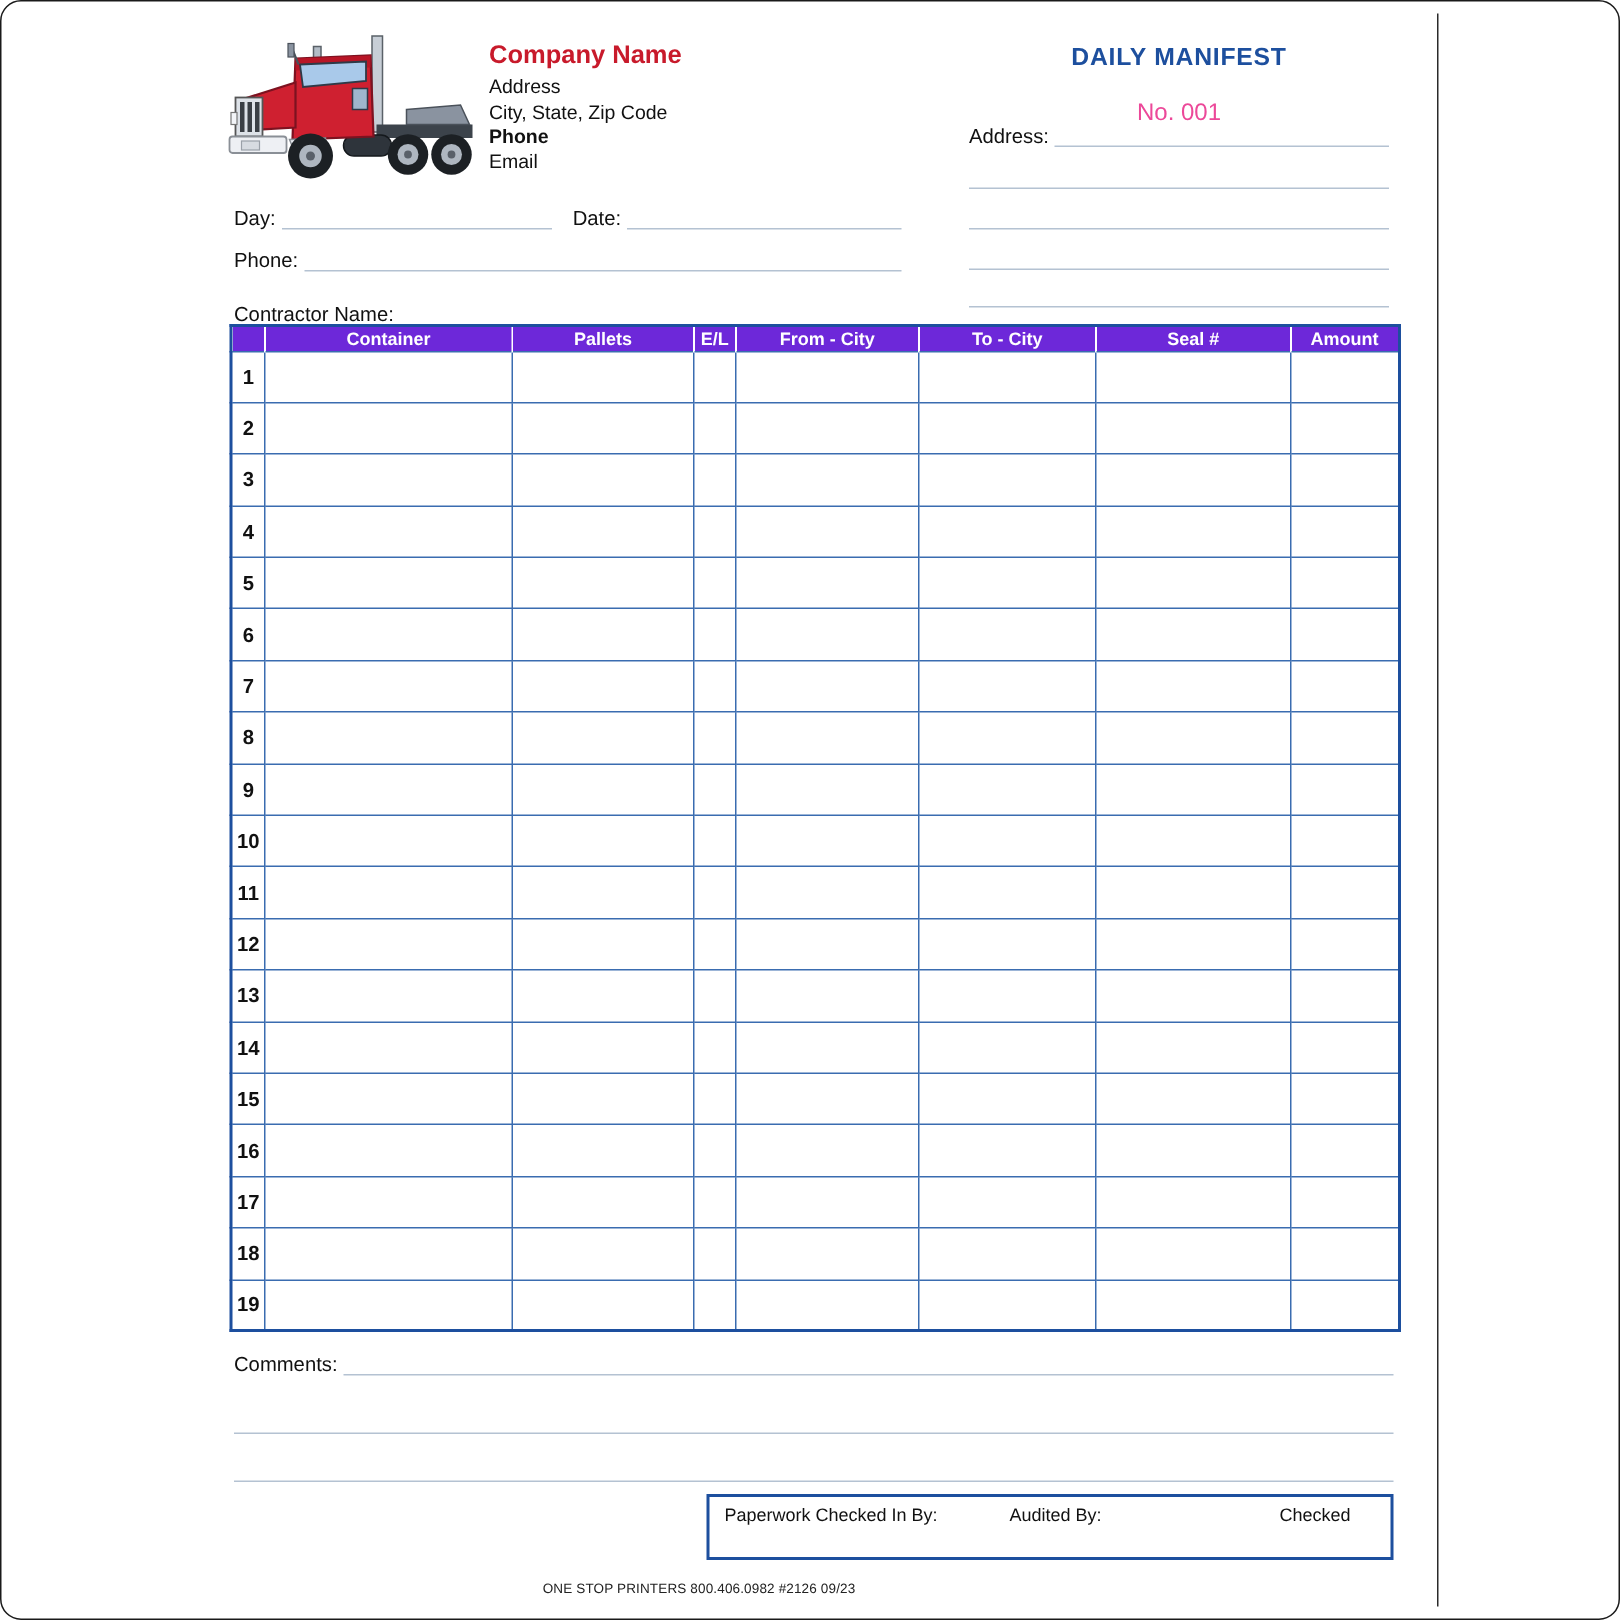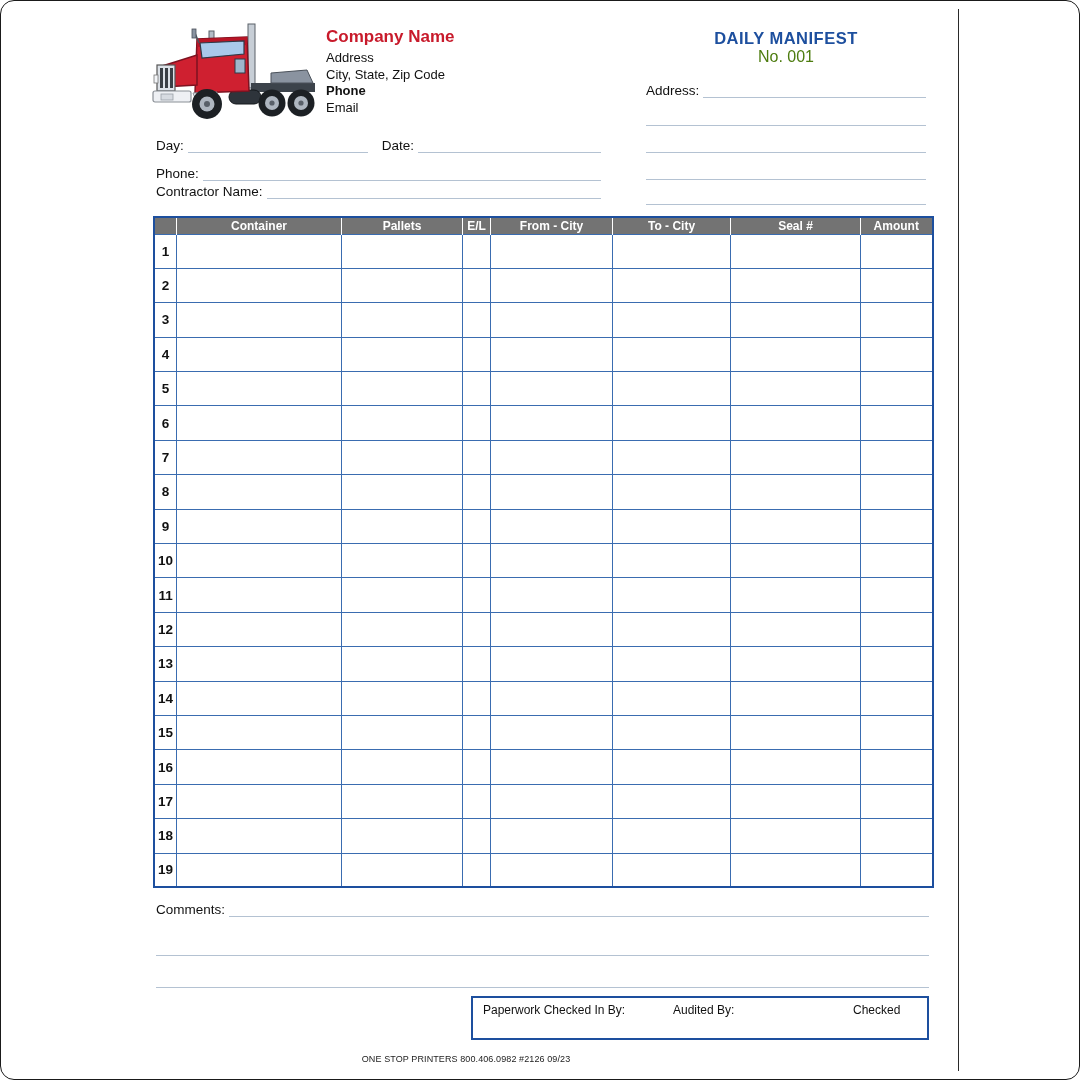--- a/index.html
+++ b/index.html
@@ -15,36 +15,36 @@
     color:#111;
   }
   
   .truck { position:absolute; left:150px; top:20px; width:172px; height:104px; }
   .company-block { position:absolute; left:325px; top:26px; width:225px; text-align:left; }
   .company-name { font-size:17px; font-weight:bold; color:#c81a2b; margin-bottom:3px; }
   .company-line { font-size:13px; line-height:16.5px; color:#111; }
   .company-line.bold { font-weight:bold; }
   .title-block { position:absolute; left:640px; top:28px; width:290px; text-align:center; }
   .form-title { font-size:16.5px; font-weight:bold; color:#1d4f9e; letter-spacing:.5px; }
-  .form-number { font-size:16px; color:#4d7c0f; margin-top:0; }
+  .form-number { font-size:16px; color:#ec4899; margin-top:19px; }
   
   .sheet-edge { position:absolute; left:957px; top:8px; width:0; height:1062px; border-left:1.5px solid #2a2a2a; }
 
   
   .frow { position:absolute; display:flex; }
   .flabel { font-size:13.5px; color:#111; white-space:nowrap; padding-right:4px; }
   .rule { flex:1; border-bottom:1px solid #b4c2d2; height:15px; }
   .hline { position:absolute; border-top:1px solid #b4c2d2; height:0; }
 
   
   .manifest-table { position:absolute; left:152px; top:215px; }
   table { border-collapse:collapse; table-layout:fixed; }
   table { border:2px solid #1d4f9e; }
   th {
-    background:#737373; color:#fff;
+    background:#6d28d9; color:#fff;
     font-size:12px; font-weight:bold;
     height:17px; padding:0 2px;
     border-left:1.5px solid #fff;
     white-space:nowrap; overflow:hidden;
   }
   th:first-child { border-left:none; }
   td { border:1px solid #3a6cb0; height:34.4px; padding:0 3px; font-size:13px; }
   td.rownum { font-weight:bold; font-size:13.5px; text-align:center; color:#111; }
 
   
@@ -136,21 +136,21 @@
   <div class="frow" style="left:155px; top:137px; width:445px;">
     <span class="flabel">Day:</span>
     <span class="rule" style="max-width:180px;"></span>
     <span class="flabel" style="padding-left:14px;">Date:</span>
     <span class="rule"></span>
   </div>
   <div class="frow" style="left:155px; top:165px; width:445px;">
     <span class="flabel">Phone:</span>
     <span class="rule"></span>
   </div>
-  <div class="frow" style="left:155px; top:183px; width:445px;">
+  <div class="frow" style="left:155px; top:201px; width:445px;">
     <span class="flabel">Contractor Name:</span>
     <span class="rule"></span>
   </div>
 
   <div class="manifest-table">
     <table>
       <colgroup>
           <col style="width: 20px;">
           <col style="width: 165px;">
           <col style="width: 121px;">

